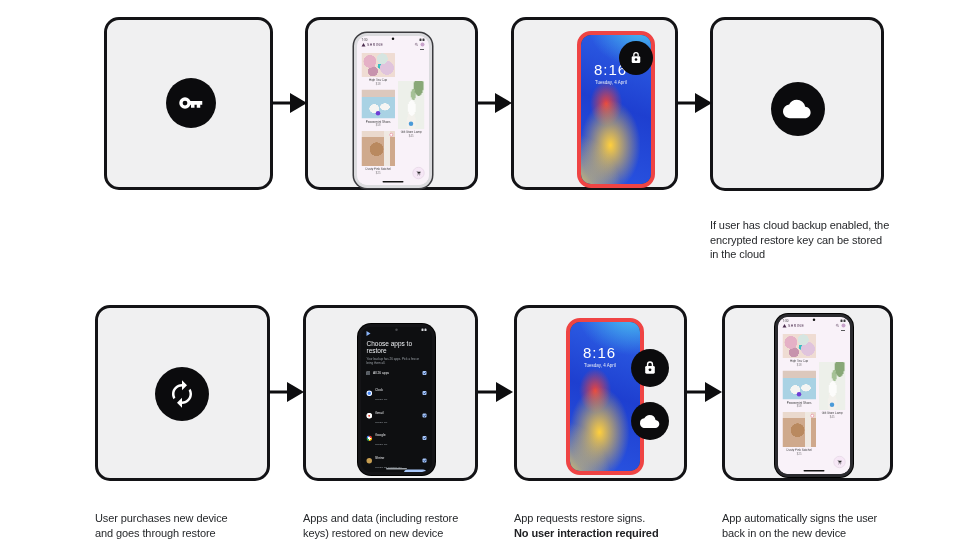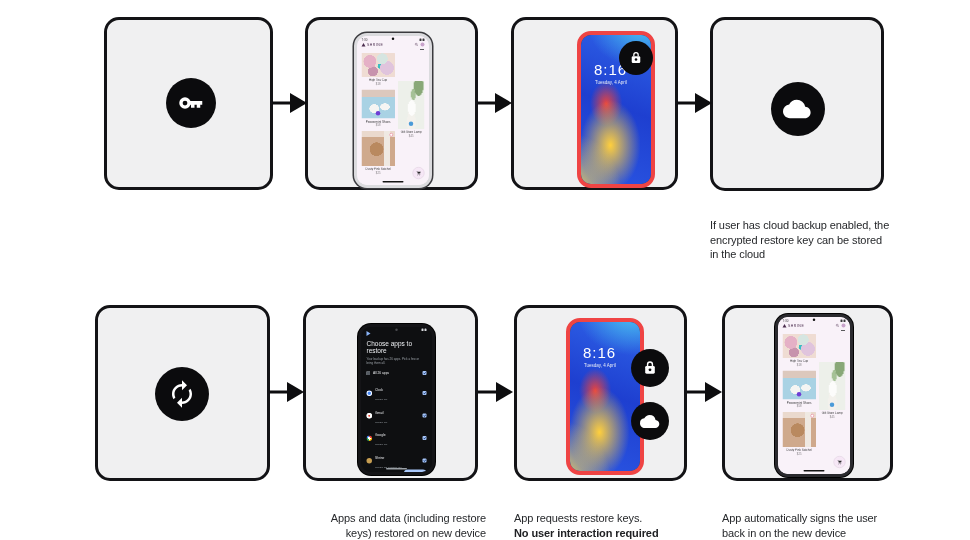--- a/index.html
+++ b/index.html
@@ -381,17 +381,18 @@
   </svg>
   <svg class="arrow" style="left:478px;top:381px;" width="36" height="22" viewBox="0 0 36 22">
     <rect x="0" y="9.5" width="19" height="3" fill="#0d0d0f"></rect>
       <polygon points="18,1 35,11 18,21" fill="#0d0d0f"></polygon>
   </svg>
   <svg class="arrow" style="left:687px;top:381px;" width="36" height="22" viewBox="0 0 36 22">
     <rect x="0" y="9.5" width="19" height="3" fill="#0d0d0f"></rect>
       <polygon points="18,1 35,11 18,21" fill="#0d0d0f"></polygon>
   </svg>
 
-  <p class="caption" style="left:311px;top:500px;width:175px;text-align:right;"><span>Apps and data (including restore keys) restored on new device</span><b></b></p>
-  <p class="caption nb" style="left:514px;top:500px;width:168px;"><span>App requests restore keys. </span><b>No user interaction required</b></p>
+  <p class="caption" style="left:95px;top:500px;width:140px;"><span>User purchases new device and goes through restore</span><b></b></p>
+  <p class="caption" style="left:303px;top:500px;width:175px;"><span>Apps and data (including restore keys) restored on new device</span><b></b></p>
+  <p class="caption nb" style="left:514px;top:500px;width:168px;"><span>App requests restore signs. </span><b>No user interaction required</b></p>
   <p class="caption" style="left:722px;top:500px;width:175px;"><span>App automatically signs the user back in on the new device</span><b></b></p>
 
 </div>
 
 </body></html>

